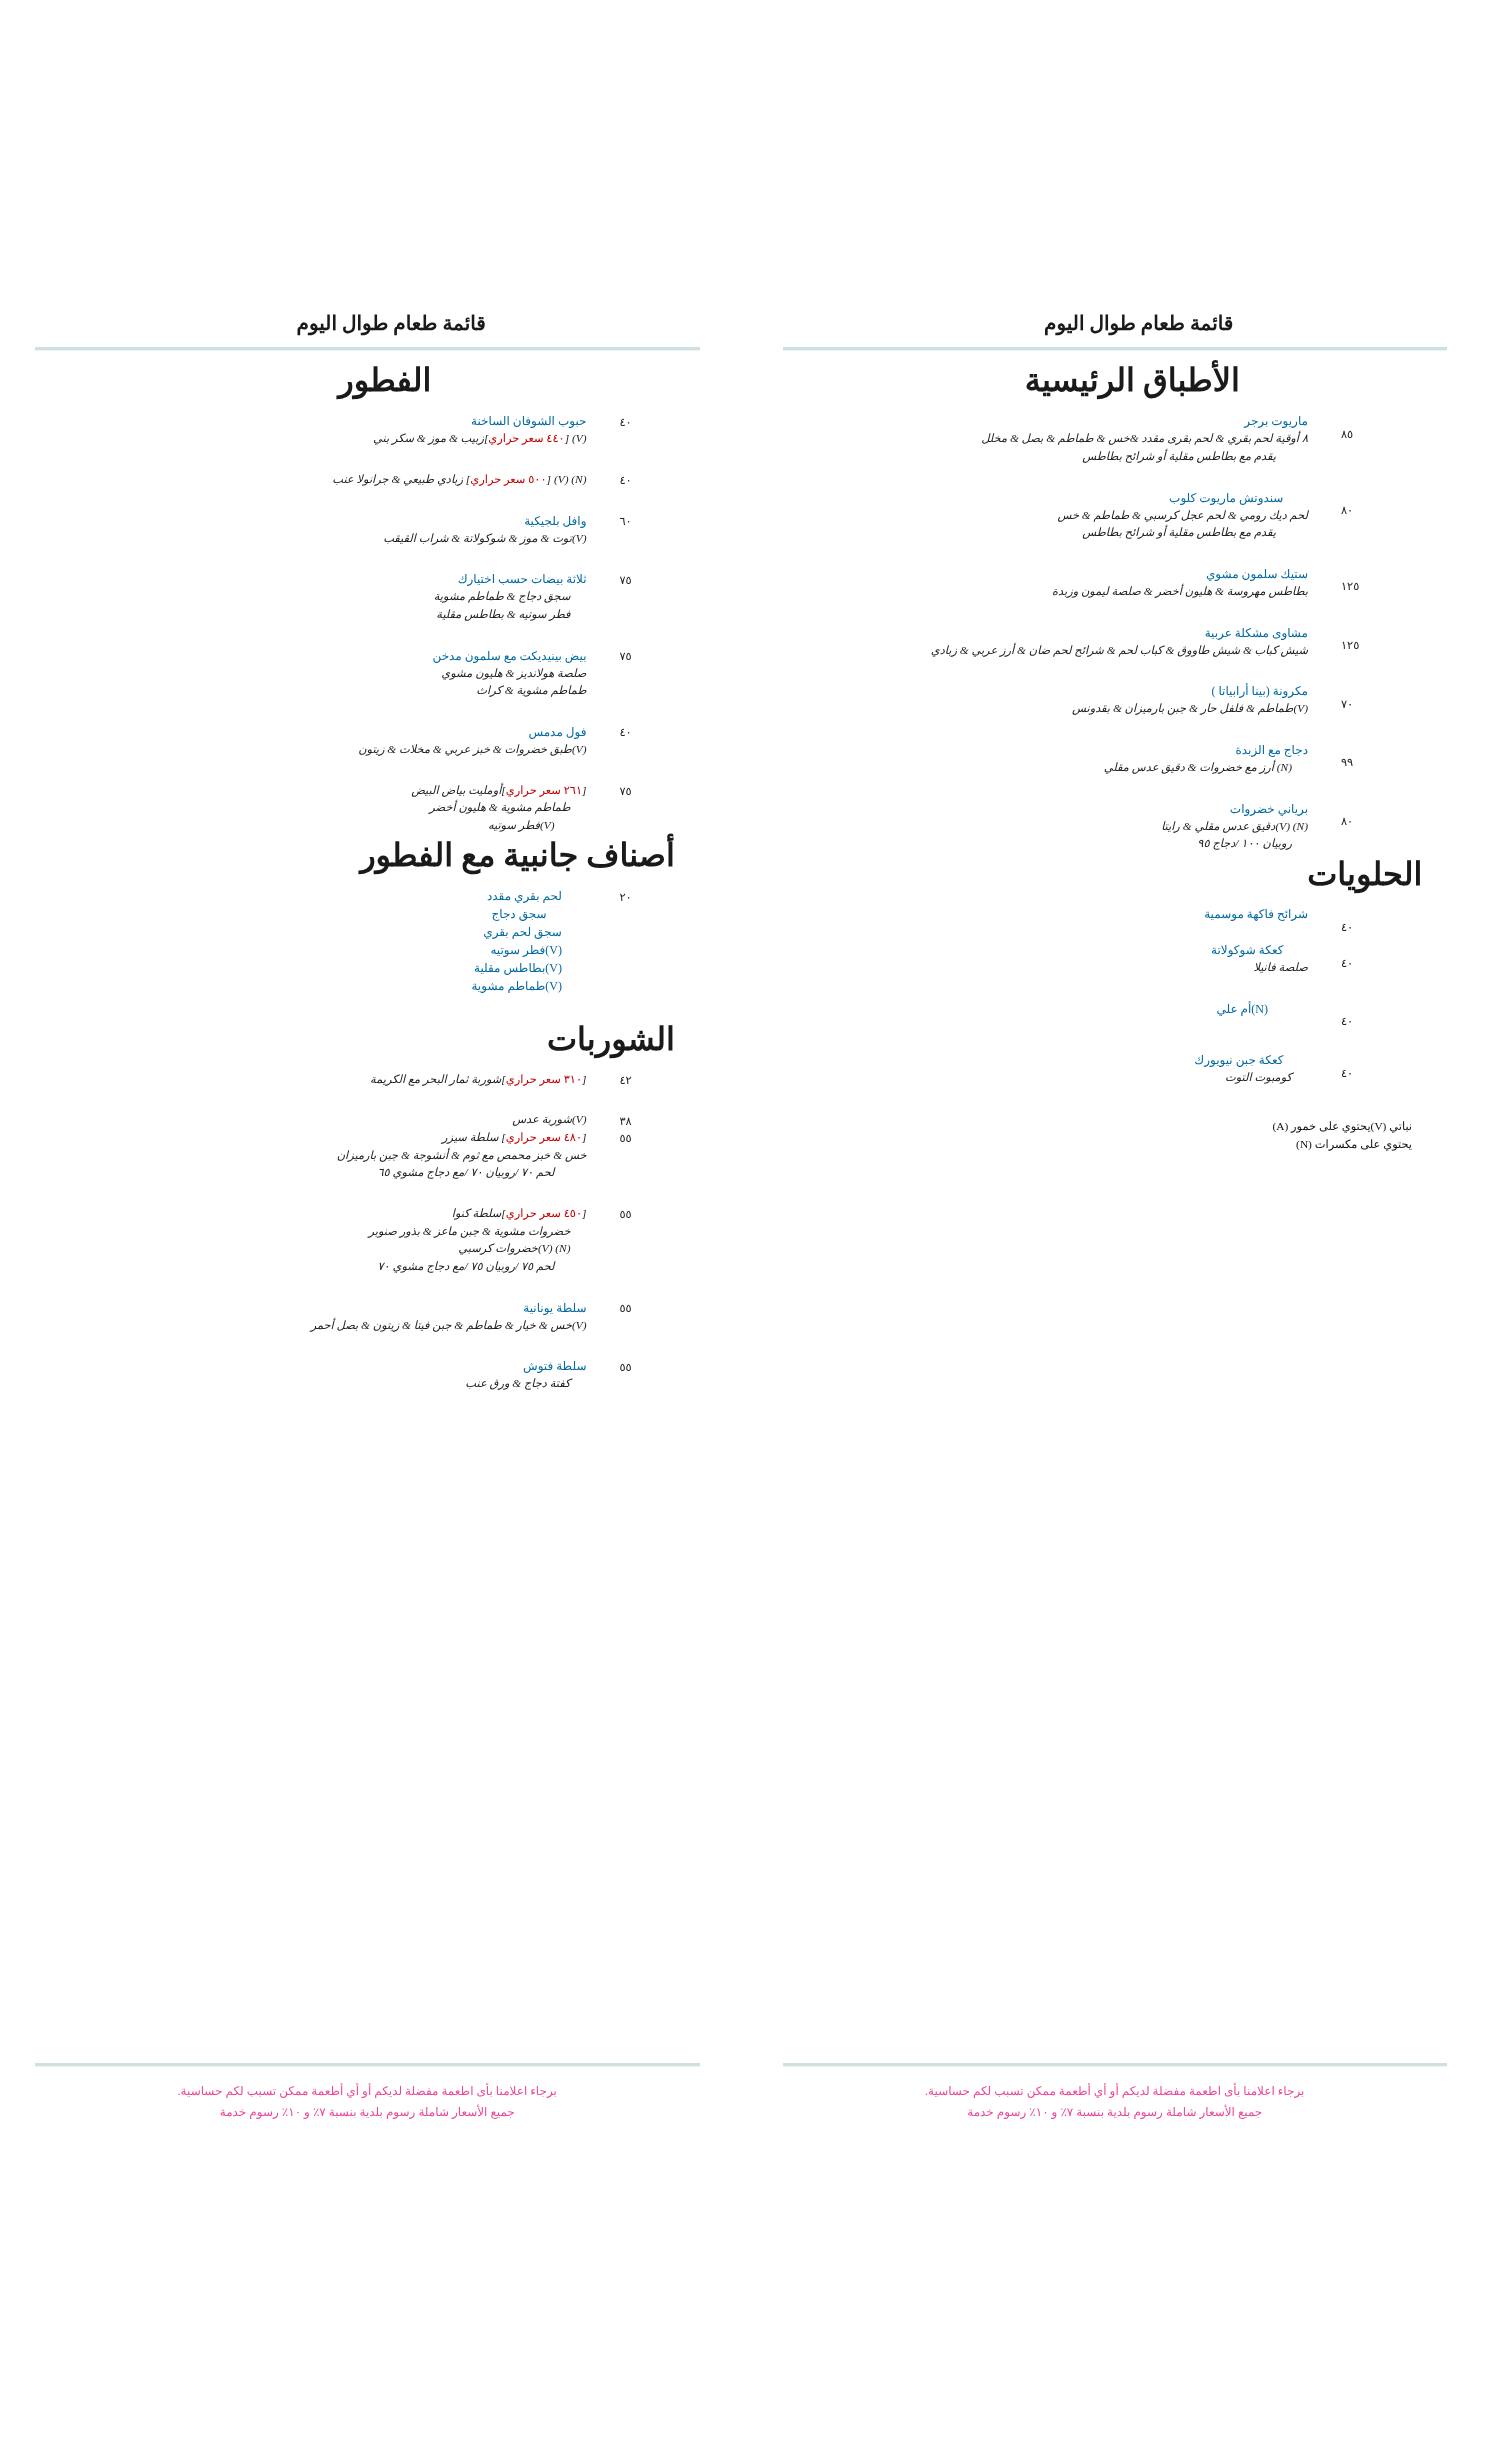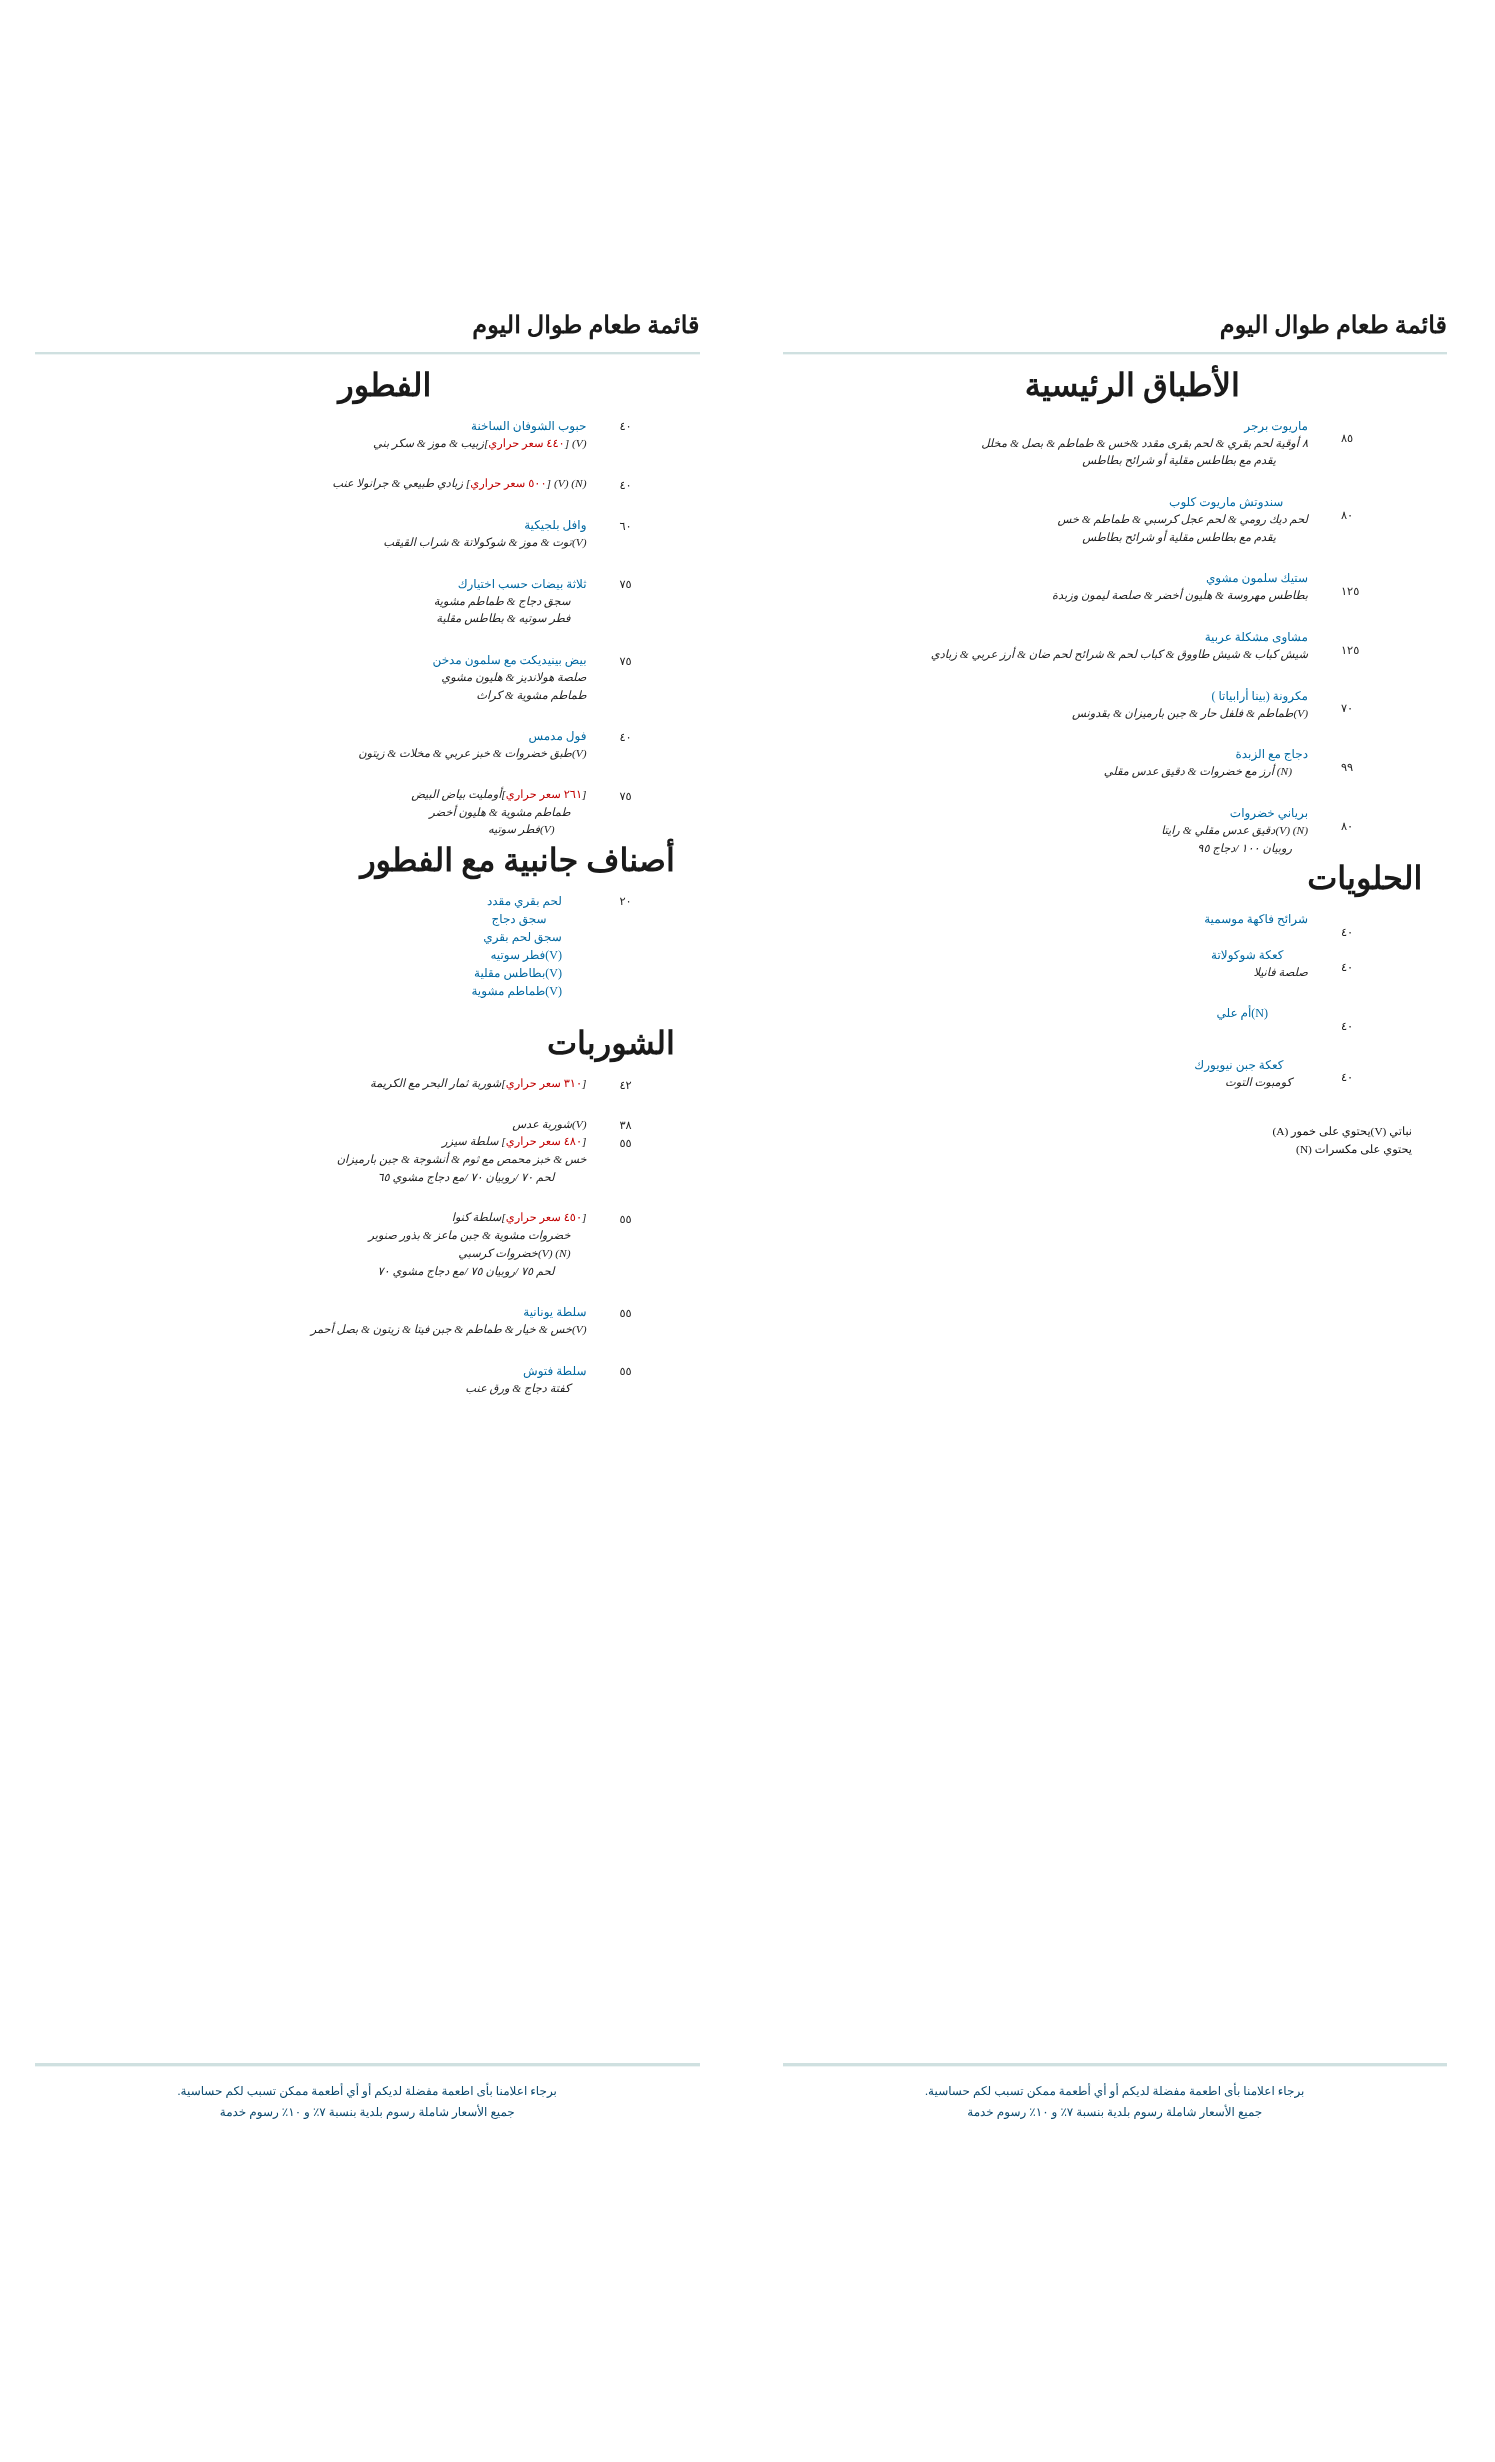--- a/index.html
+++ b/index.html
@@ -30,22 +30,23 @@
     width: 748px;
     box-sizing: border-box;
     padding: 312px 35px 0 35px;
     display: flex;
     flex-direction: column;
   }
   .column.left  { padding-right: 48px; padding-left: 35px; }
   .column.right { padding-right: 48px; padding-left: 35px; }
 
   .menu-title {
-    font-size: 24px;
+    font-size: 20px;
     font-weight: bold;
+    text-align: center;
     letter-spacing: 0;
     margin: 0 0 12.3px 0;
     line-height: 1.15;
     padding-left: 48px;
   }
 
   .rule {
     height: 2.6px;
     background: #cfe0e0;
     border-bottom: 0.9px solid #eef4f4;
@@ -145,21 +146,21 @@
   .footer-rule {
     height: 2.6px;
     background: #cfe0e0;
     border-bottom: 0.9px solid #eef4f4;
     margin-bottom: 14px;
   }
   .footer-line {
     font-size: 12px;
     text-align: center;
     line-height: 1.75;
-    color: #0c4a6e;
+    color: #ec4899;
     white-space: nowrap;
   }
 </style>
 </head>
 <body>
 
 <div class="page">
 
   <div class="column right">
 

